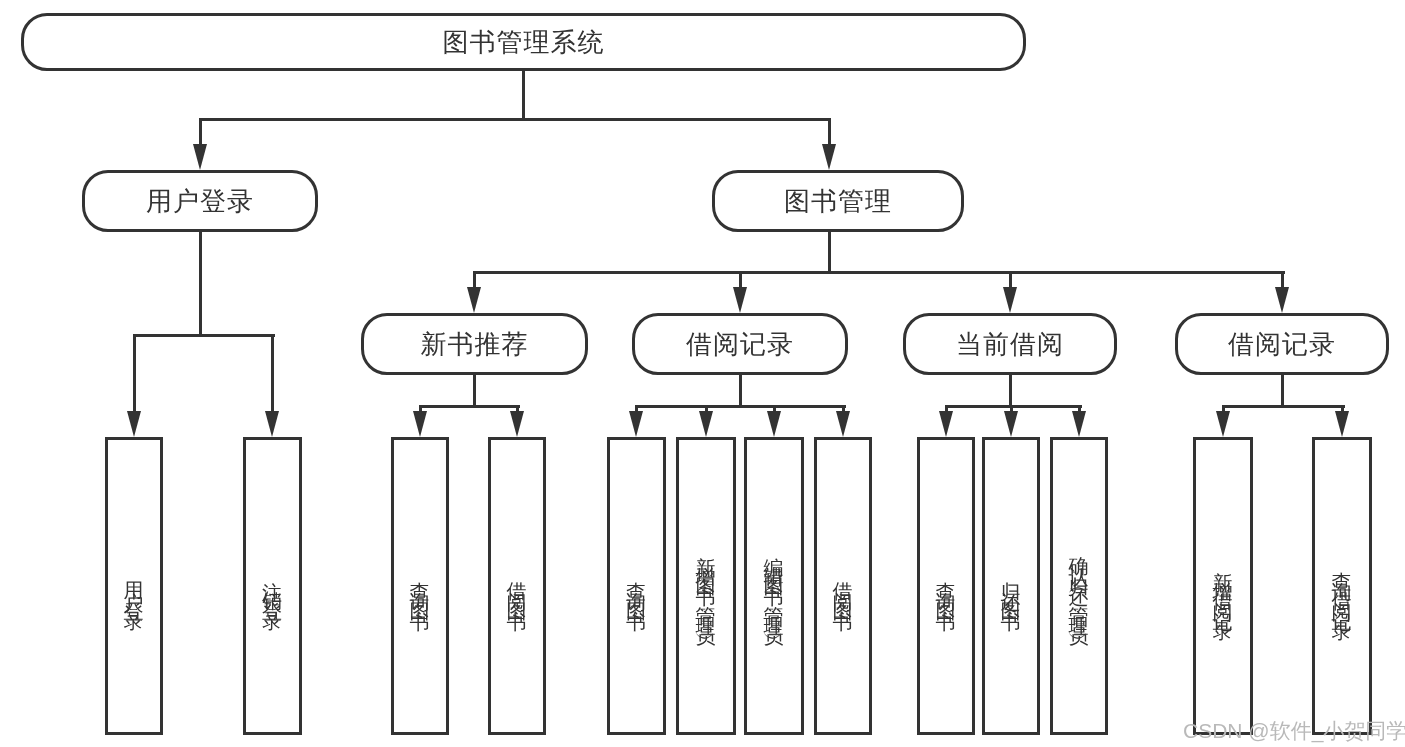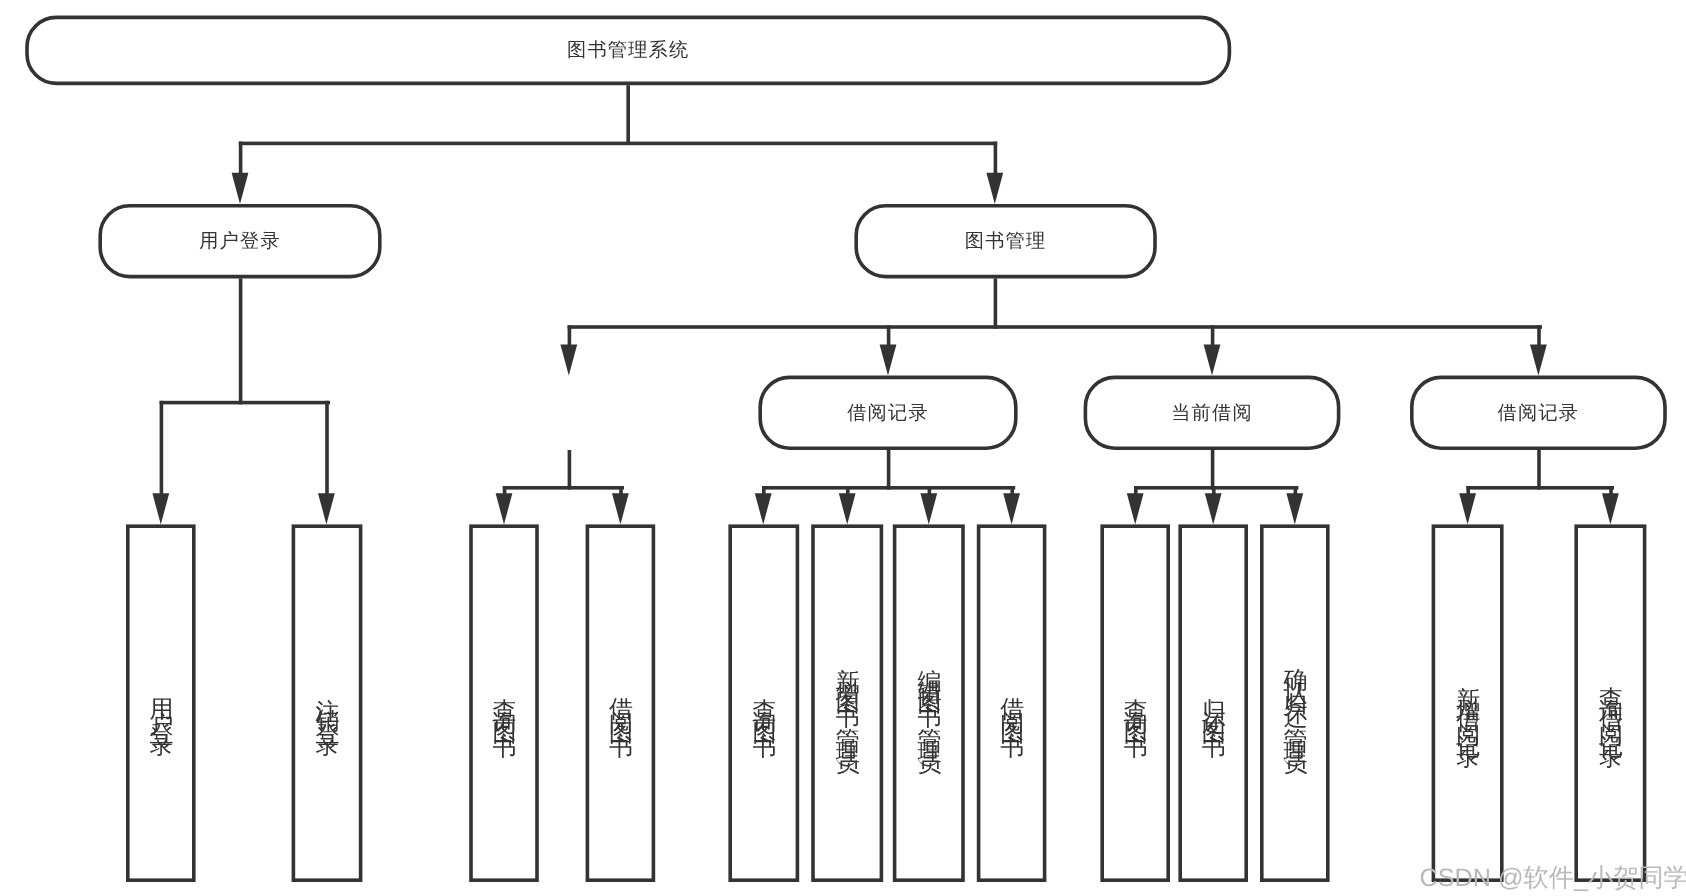--- a/index.html
+++ b/index.html
@@ -20,21 +20,21 @@
   .box{
     position:absolute;
     box-sizing:border-box;
     border:3px solid var(--border);
     background:#ffffff;
     display:flex;
     align-items:center;
     justify-content:center;
     color:var(--text);
   }
-  .box.h{font-size:16px;letter-spacing:1px;white-space:nowrap;border-radius:26px;}
+  .box.h{font-size:26px;letter-spacing:1px;white-space:nowrap;border-radius:26px;}
   .box.v{font-size:20px;}
   .box.v .vtxt{
     writing-mode:vertical-rl;
     text-orientation:mixed;
     letter-spacing:10px;
     line-height:1;
   }
   .vline{position:absolute;width:3px;background:var(--line);}
   .hline{position:absolute;height:3px;background:var(--line);}
   .arrow{
@@ -61,20 +61,23 @@
     <span>图书管理系统</span>
   </div>
 
   <div class="box h" style="left:82px;top:170px;width:236px;height:62px">
     <span>用户登录</span>
   </div>
   <div class="box h" style="left:712px;top:170px;width:252px;height:62px">
     <span>图书管理</span>
   </div>
 
+  <div class="box h" style="left:361px;top:313px;width:227px;height:62px">
+    <span>新书推荐</span>
+  </div>
   <div class="box h" style="left:632px;top:313px;width:216px;height:62px">
     <span>借阅记录</span>
   </div>
   <div class="box h" style="left:903px;top:313px;width:214px;height:62px">
     <span>当前借阅</span>
   </div>
   <div class="box h" style="left:1175px;top:313px;width:214px;height:62px">
     <span>借阅记录</span>
   </div>
 

